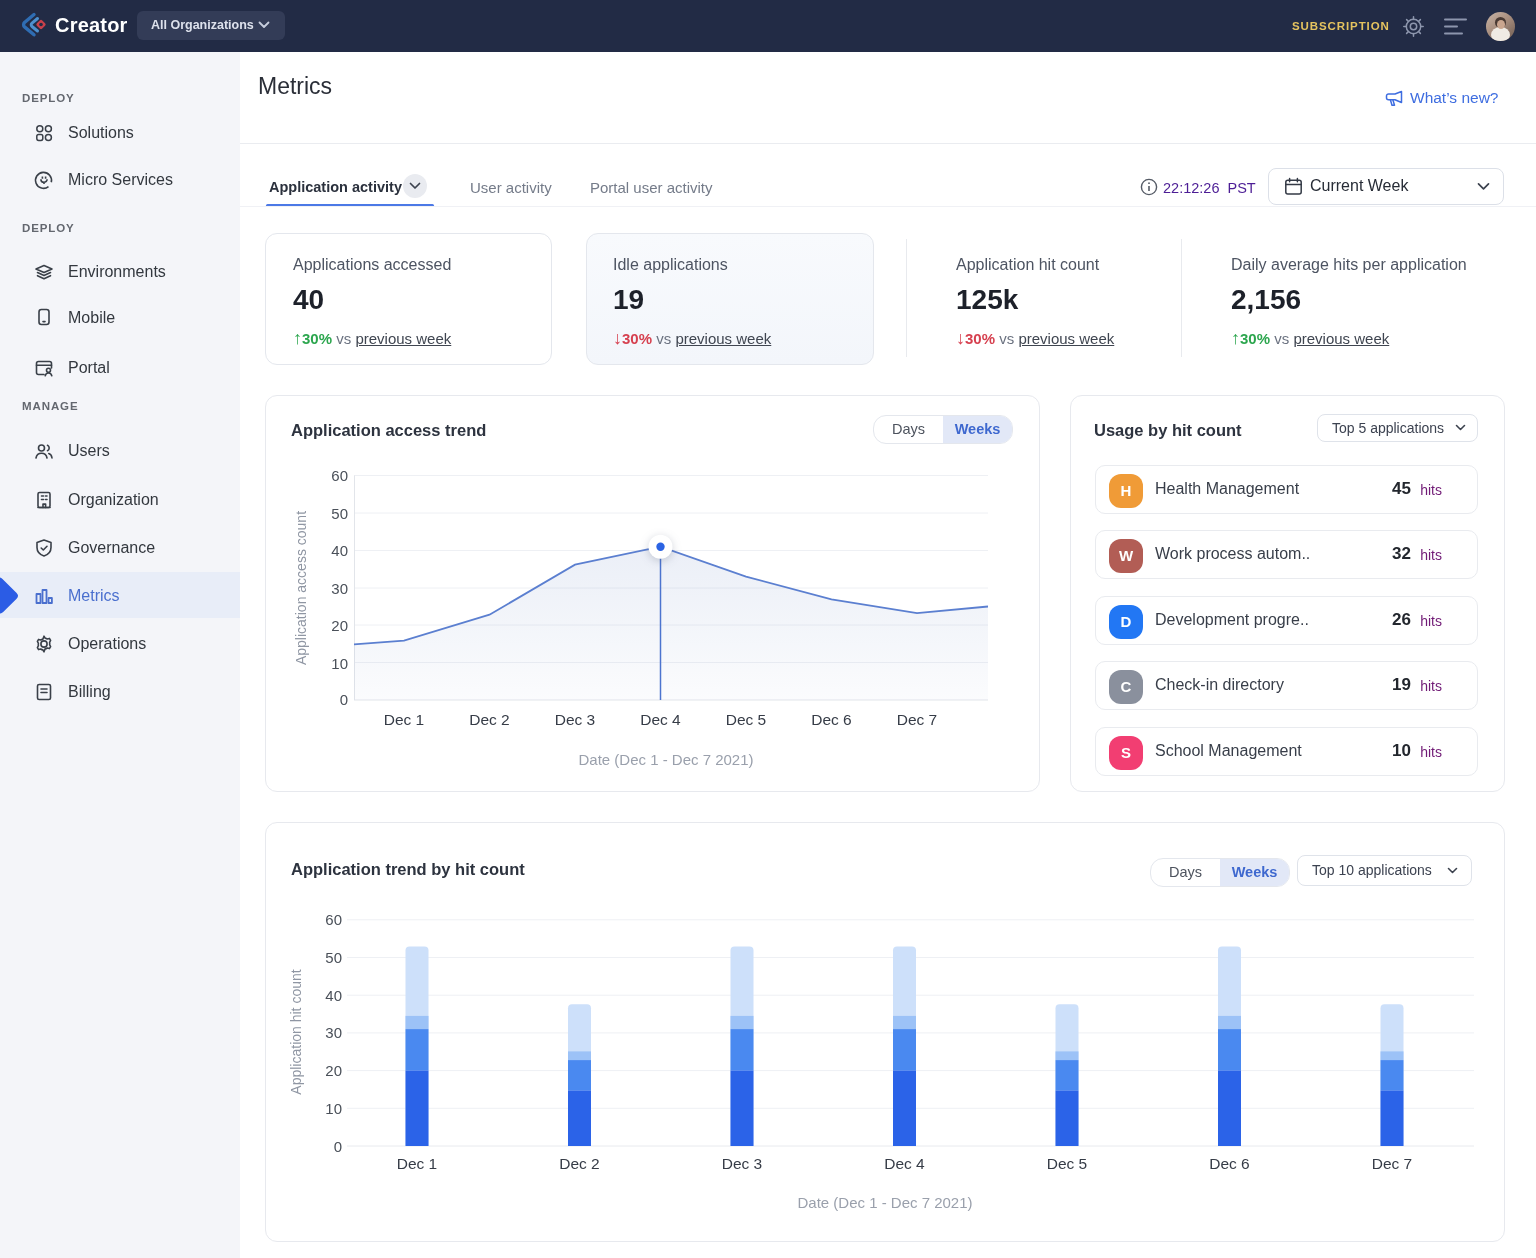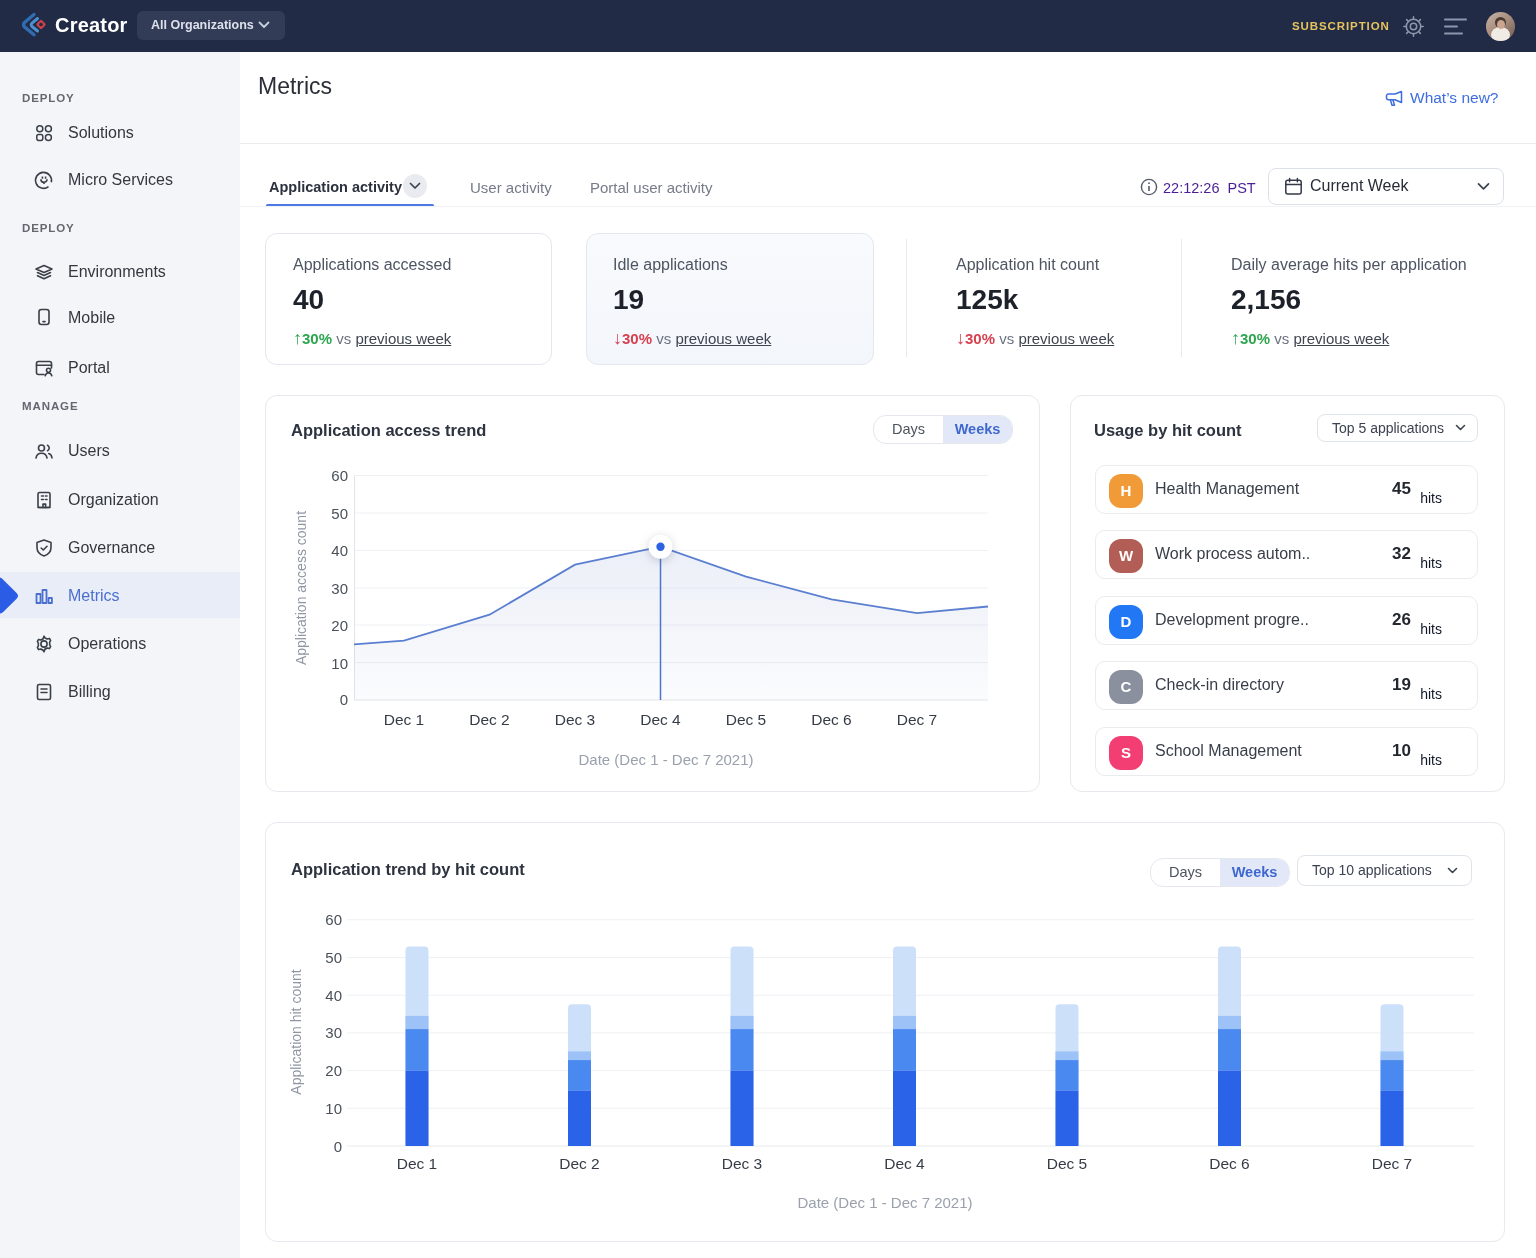--- a/index.html
+++ b/index.html
@@ -57,21 +57,21 @@
   .tgSeg { width:69px; text-align:center; font-size:14.5px; line-height:27px; color:#4d535e; }
   .tgActive { background:#e2e8f7; color:#3e68cf; font-weight:700; }
 
   .drop { position:absolute; border:1px solid #dfe3ea; border-radius:8px; background:#fff; font-size:14px; color:#3c4250; }
 
   
   .uRow { position:absolute; left:1095px; width:383px; height:49px; border:1px solid #e9ebef; border-radius:10px; background:#fff; }
   .uAv { position:absolute; left:13px; top:8px; width:34px; height:34px; border-radius:12px; color:#fff; font-size:15px; font-weight:700; text-align:center; line-height:33px; }
   .uName { position:absolute; left:59px; top:14px; font-size:16px; color:#383e49; }
   .uVal { position:absolute; right:66px; top:13px; font-size:17px; font-weight:700; color:#23272e; width:60px; text-align:right;}
-  .uHits { position:absolute; right:35px; top:16px; font-size:14px; color:#0f172a;margin-top:8px; }
+  .uHits { position:absolute; right:35px; top:16px; font-size:14px; color:#701a75; }
 
   .tooltip { position:absolute; background:#fff; border-radius:8px; box-shadow:0 4px 18px rgba(40,50,80,0.16); }
 </style>
 </head>
 <body>
 <div id="page">
 
   <div id="topnav"></div>
   <svg class="abs" style="left:21px; top:11px;" width="30" height="30" viewBox="0 0 30 30">
     <path d="M13 3.5 L3.8 11.2 a3.2 3.2 0 0 0 0 5 L13 23.8" fill="none" stroke="#2f6db3" stroke-width="3.4" stroke-linejoin="round" stroke-linecap="round"></path>

